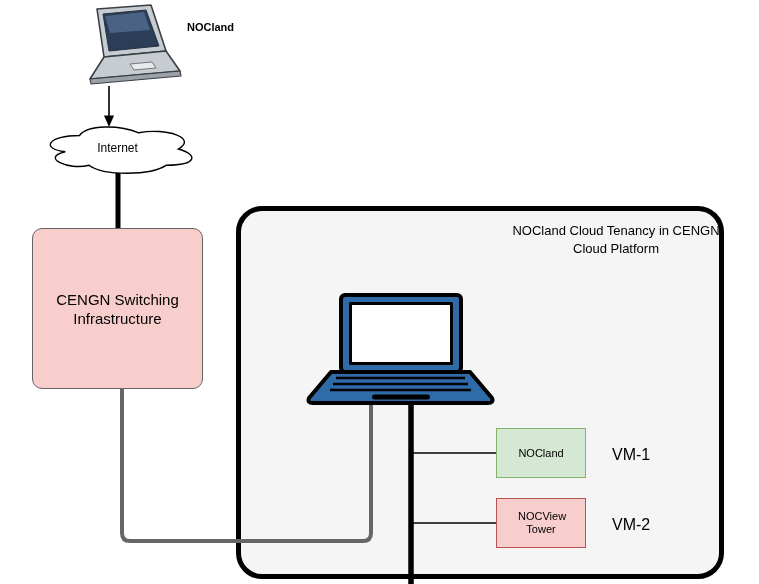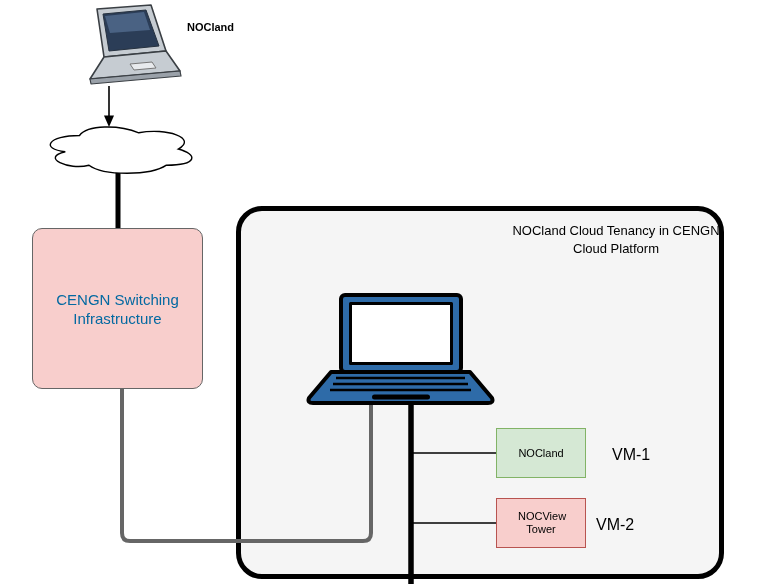--- a/index.html
+++ b/index.html
@@ -51,21 +51,21 @@
     z-index: 3;
   }
   .cengn {
     left: 32px; top: 228px;
     width: 171px; height: 161px;
     background: var(--cengn-fill, #f8cecc);
     border: 1px solid var(--cengn-border, #666);
     border-radius: 10px;
     font-size: 15px;
     line-height: 19px;
-    color: #0369a1;
+    color: #000000;
   }
   .cengn span { display: block; width: 140px; }
 
   .nocview {
     left: 496px; top: 428px;
     width: 90px; height: 50px;
     background: var(--green-fill, #d5e8d4);
     border: 1px solid var(--green-border, #82b366);
     font-size: 11px;
   }
@@ -85,21 +85,21 @@
   .internet-label { left: 40px; top: 141px; width: 155px; text-align: center; font-size: 12px; }
   .remote-label {
     left: 350px; top: 303px;
     width: 102px; height: 60px;
     display: flex; align-items: center; justify-content: center;
     font-size: 10px; line-height: 13px;
   }
   .remote-label span { display: block; width: 54px; text-align: center; }
   .vm-tag { font-size: 16px; }
   .vm1-tag { left: 612px; top: 446px; }
-  .vm2-tag { left: 596px; top: 516px; }
+  .vm2-tag { left: 612px; top: 516px; }
 </style>
 </head>
 <body>
 
 <div class="canvas">
 
   <div class="tenancy">
     <div class="tenancy-title">NOCland Cloud Tenancy in CENGN Cloud Platform</div>
   </div>
 
@@ -142,20 +142,21 @@
       <path d="M331,372 H470 L492,398 Q494,403 488,403 H313 Q307,403 309,398 Z" style="fill:var(--laptop-blue,#2e6ba8); stroke:#000; stroke-width:4;"></path>
       <line x1="336" y1="378" x2="465" y2="378" style="stroke:#000; stroke-width:2.4;"></line>
       <line x1="333" y1="384" x2="468" y2="384" style="stroke:#000; stroke-width:2.4;"></line>
       <line x1="330" y1="390" x2="471" y2="390" style="stroke:#000; stroke-width:2.4;"></line>
       <rect x="372" y="394.5" width="58" height="5" rx="2.5" style="fill:#000;"></rect>
     </g>
   </svg>
 
   <div class="float-label nocland-label">NOCland</div>
 
+  <div class="float-label internet-label">Internet</div>
 
   <div class="node cengn">
     <span>CENGN Switching Infrastructure</span>
   </div>
 
 
   <div class="node nocview">
     <span>NOCland</span>
   </div>
   <div class="float-label vm-tag vm1-tag">VM-1</div>

